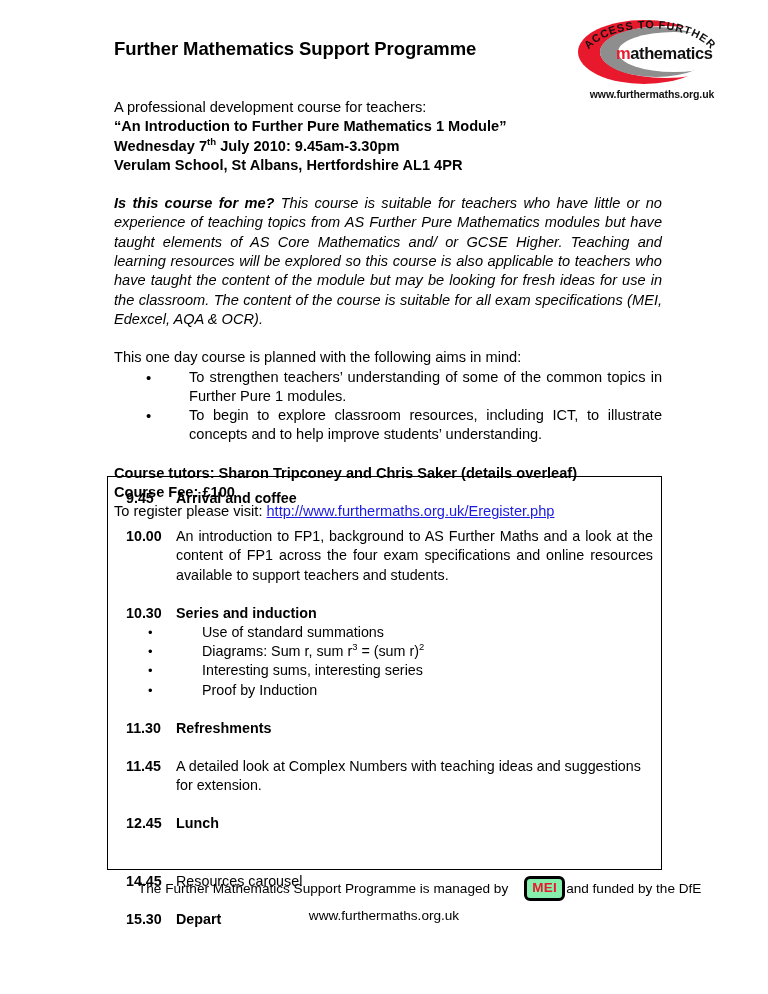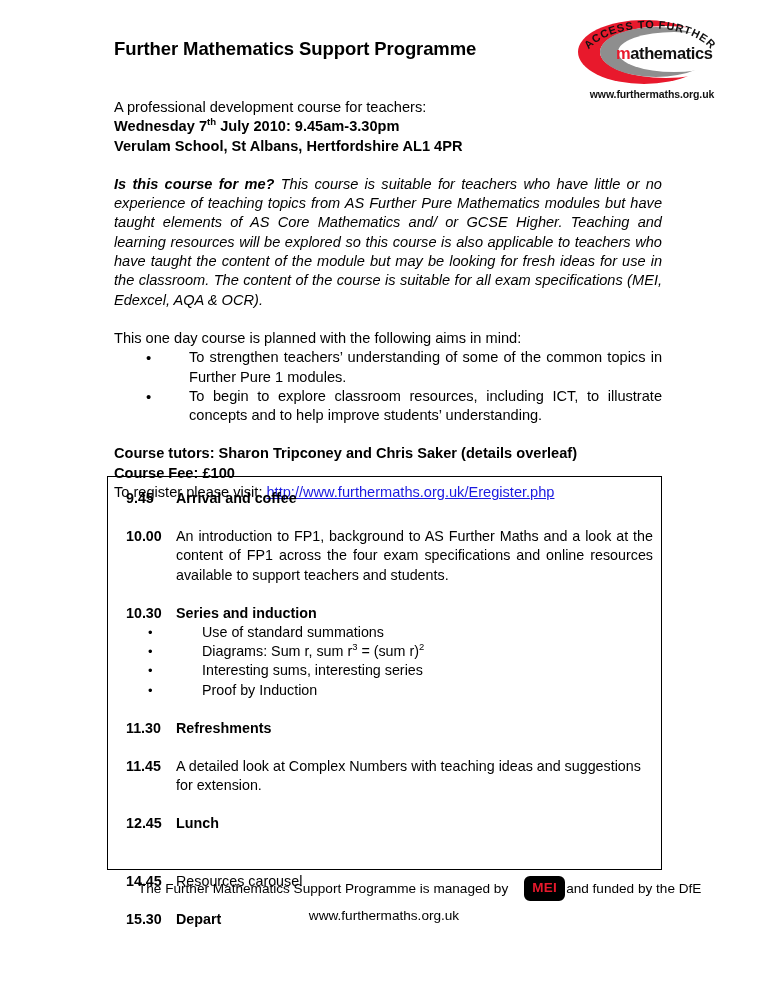--- a/index.html
+++ b/index.html
@@ -245,21 +245,21 @@
     font-size: 13.6px;
     white-space: nowrap;
     display: flex;
     align-items: center;
     margin-left: 24px;
   }
   .mei-logo {
     display: inline-block;
     border: 3px solid #000000;
     border-radius: 6px;
-    background: #000000;
+    background: #86efac;
     color: #e8192c;
     font-family: "Liberation Sans", sans-serif;
     font-size: 13.5px;
     font-weight: bold;
     letter-spacing: 0.3px;
     line-height: 1;
     padding: 2px 5px 3px 5px;
     margin: 0 1px 0 16px;
   }
   .footer-line2 {
@@ -297,20 +297,21 @@
 
         <div class="logo-word"><span class="m-red">m</span><span>athematics</span></div>
       </div>
       <div class="logo-url">www.furthermaths.org.uk</div>
     </div>
   </div>
 
   <div class="body-block">
 
     <div class="line">A professional development course for teachers:</div>
+    <div class="line b">“An Introduction to Further Pure Mathematics 1 Module”</div>
     <div class="line b"><span>Wednesday 7</span><sup>th</sup><span> July 2010: 9.45am-3.30pm</span></div>
     <div class="line b">Verulam School, St Albans, Hertfordshire AL1 4PR</div>
 
     <div class="spacer-md"></div>
 
     <div class="para-italic"><span class="b">Is this course for me?</span><span> This course is suitable for teachers who have little or no experience of teaching topics from AS Further Pure Mathematics modules but have taught elements of AS Core Mathematics and/ or GCSE Higher.  Teaching and learning resources will be explored so this course is also applicable to teachers who have taught the content of the module but may be looking for fresh ideas for use in the classroom. The content of the course is suitable for all exam specifications (MEI, Edexcel, AQA &amp; OCR).</span></div>
 
     <div class="spacer-md"></div>
 
     <div class="line">This one day course is planned with the following aims in mind:</div>

